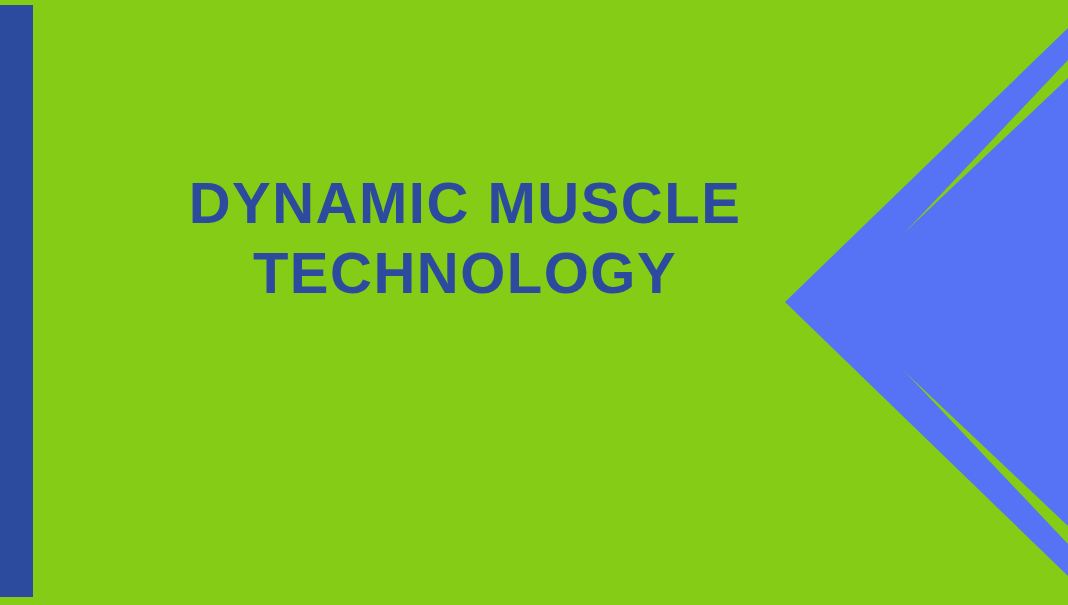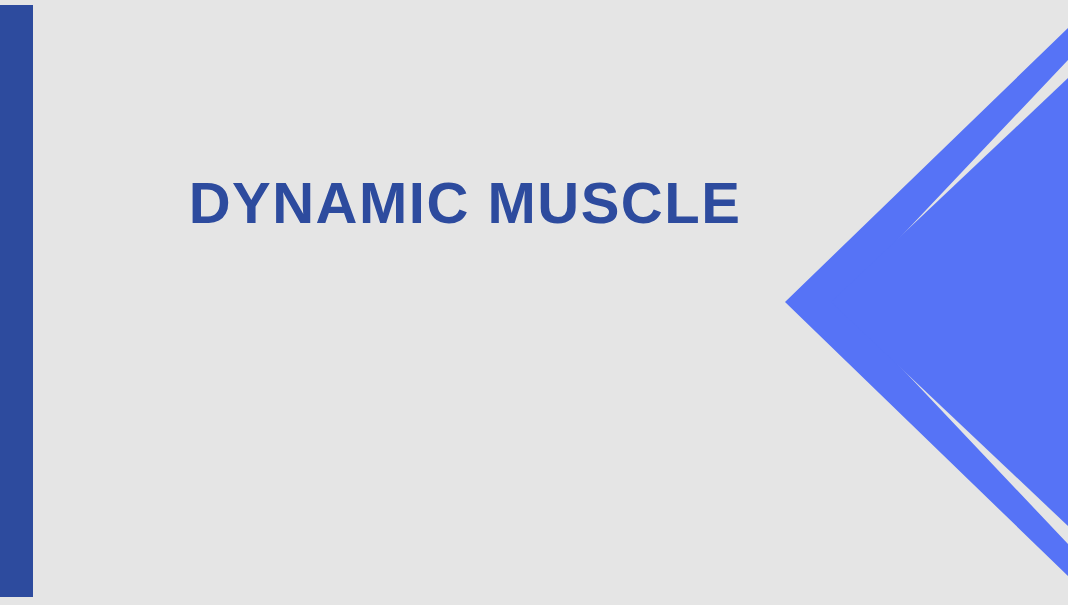--- a/index.html
+++ b/index.html
@@ -8,21 +8,21 @@
     background: #ffffff;
   }
   body {
     font-family: "Liberation Sans", sans-serif;
   }
 
   #slide {
     position: relative;
     width: 1068px;
     height: 605px;
-    background: #e5e5e5;
+    background: #84cc16;
     overflow: hidden;
   }
 
   
   #left-bar {
     position: absolute;
     left: 0px;
     top: 5px;
     width: 33px;
     height: 592px;
@@ -66,20 +66,21 @@
 </style>
 </head>
 <body>
 
 <div id="slide">
 
   <div id="left-bar"></div>
 
   <div id="title-block">
     <span class="title-line">DYNAMIC MUSCLE</span>
+    <span class="title-line">TECHNOLOGY</span>
   </div>
 
   <div id="right-decoration">
     <svg viewBox="0 0 290 605" xmlns="http://www.w3.org/2000/svg">
 
       <path d="M 290 28 L 290 60 L 61 302 L 290 544 L 290 576 L 7 302 Z" fill="#5673f6"></path>
 
       <path d="M 290 78 L 290 526 L 53 302 Z" fill="#5673f6"></path>
     </svg>
   </div>

